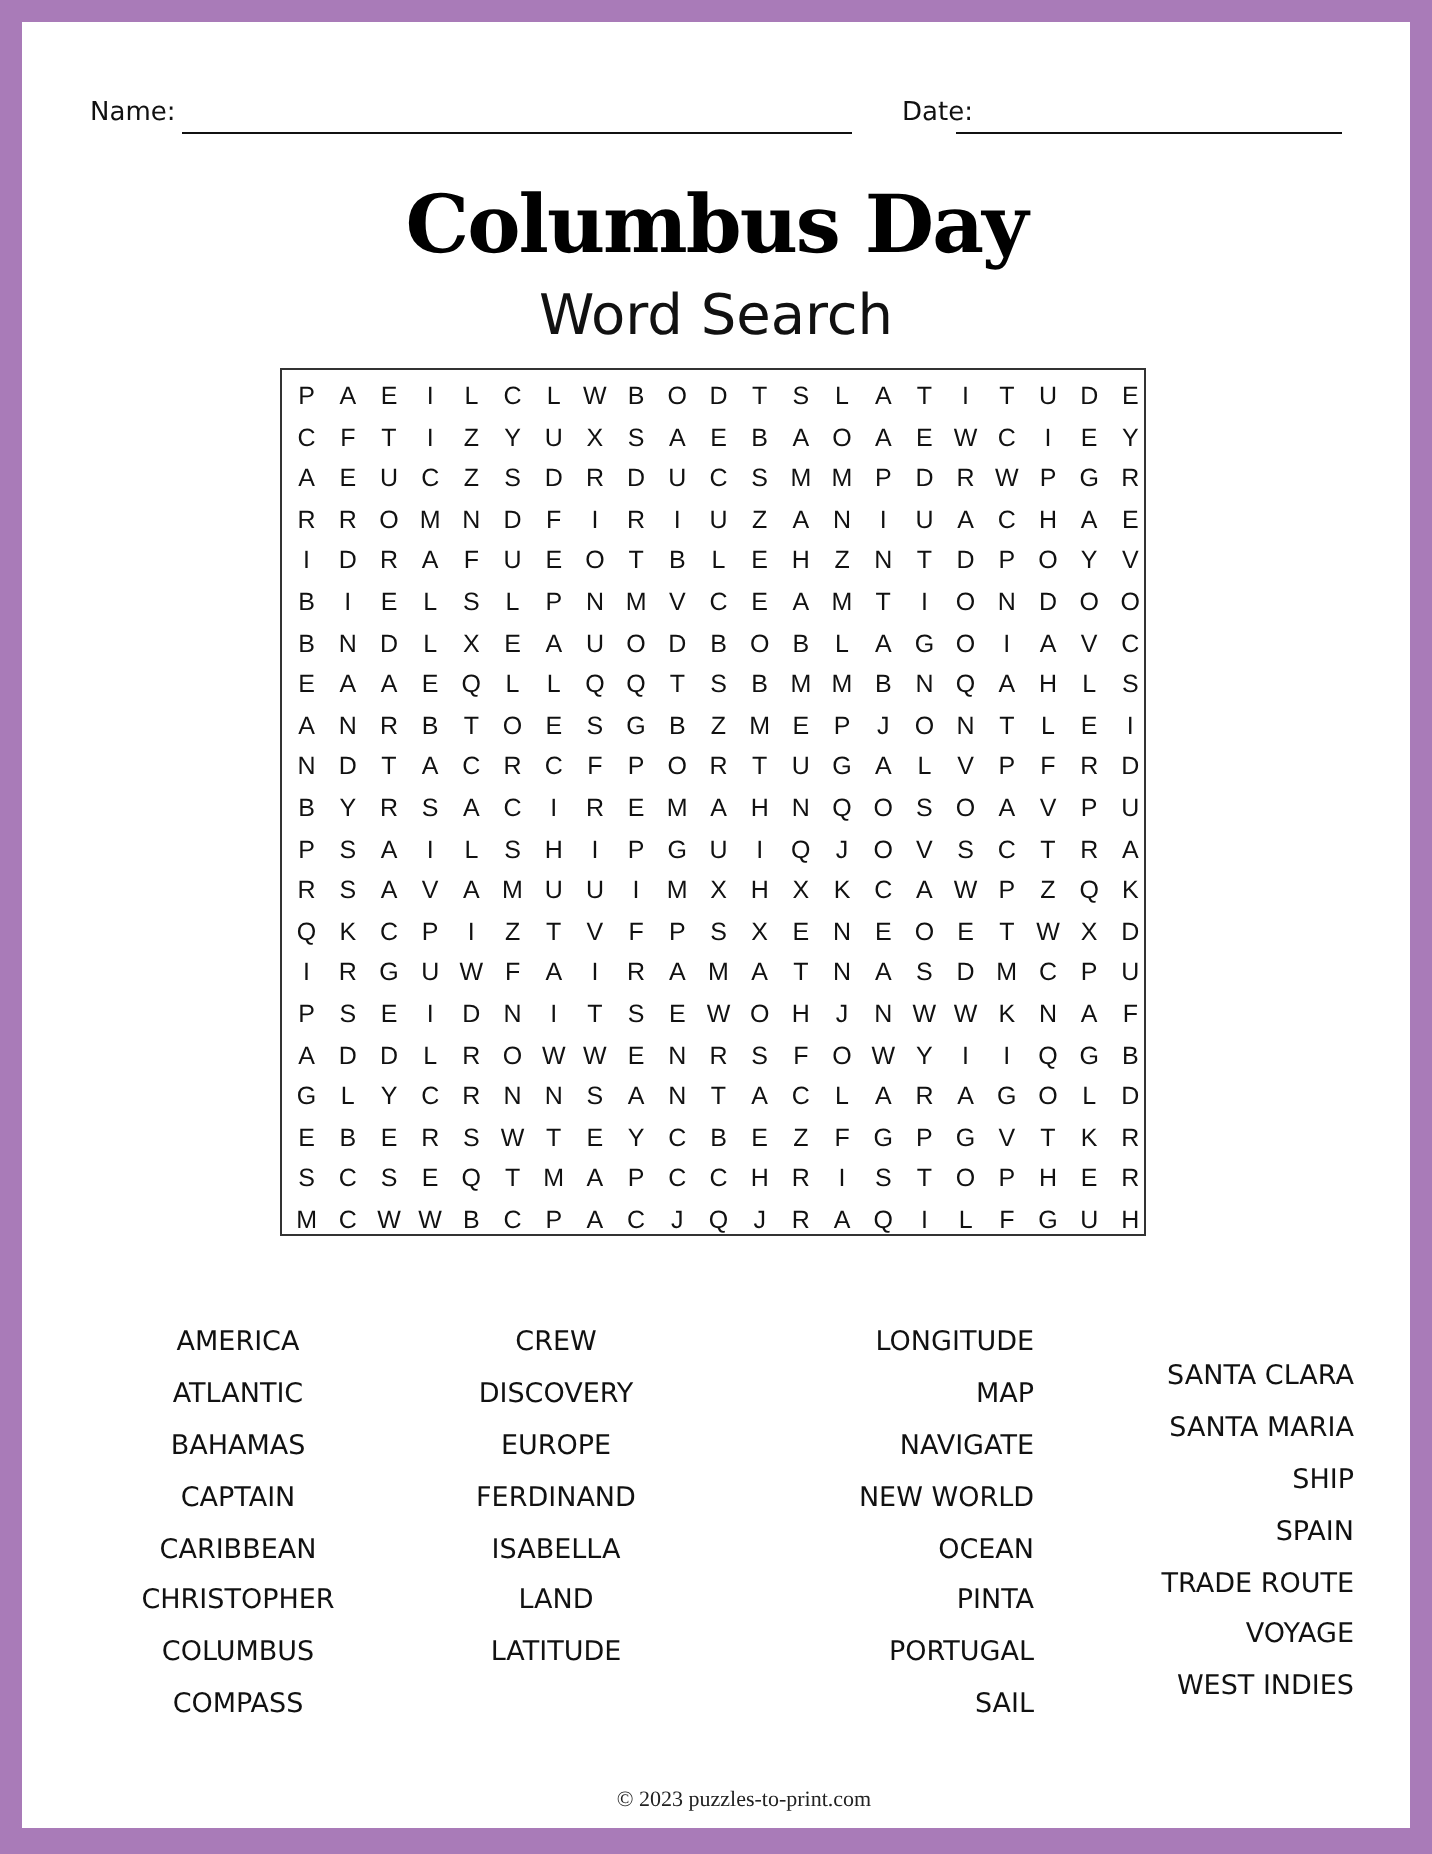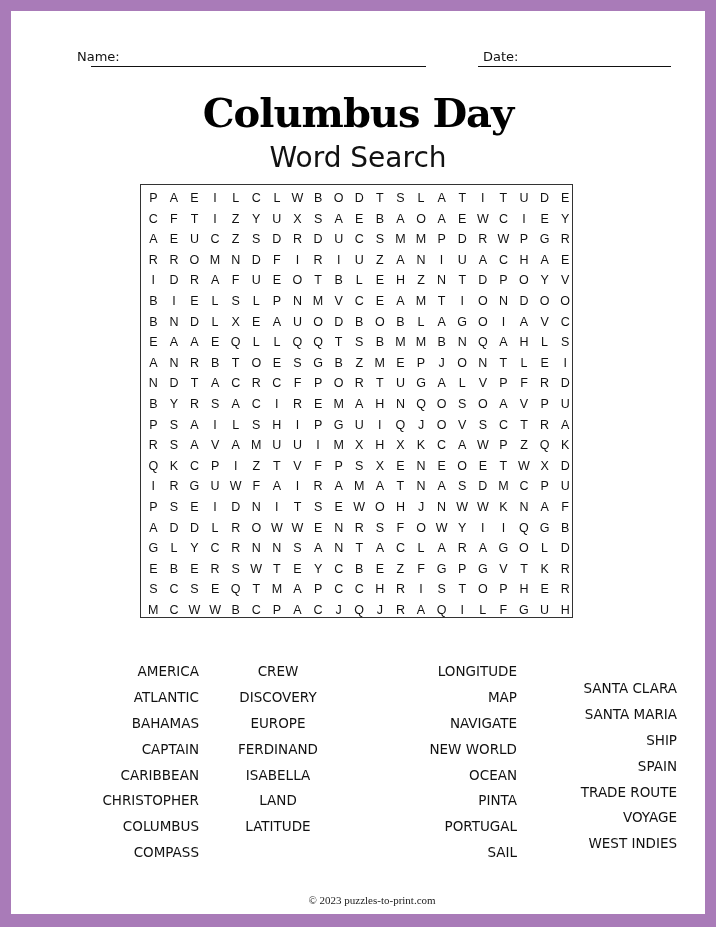--- a/index.html
+++ b/index.html
@@ -1,19 +1,19 @@
 <!DOCTYPE html>
 <html><head>
 <meta charset="utf-8">
 <style>
   html, body { margin:0; padding:0; }
   body { width:716px; height:927px; background:#a97bb8; position:relative; overflow:hidden; }
   .page { position:absolute; left:11px; top:11px; width:694px; height:903px; background:#ffffff; }
   .namedate { position:absolute; top:38px; left:34px; right:34px; height:20px; font-family:"DejaVu Sans", sans-serif; font-size:13px; color:#111; }
-  .nd-label { position:absolute; top:0;margin-left:32px; }
+  .nd-label { position:absolute; top:0; }
   .nd-line { position:absolute; top:16px; height:1px; border-bottom:1.5px solid #111; }
   .title { position:absolute; top:78px; left:0; right:0; text-align:center; font-family:"DejaVu Serif", serif; font-weight:bold; font-size:40px; letter-spacing:-1px; color:#000; }
   .subtitle { position:absolute; top:130px; left:0; right:0; text-align:center; font-family:"DejaVu Sans", sans-serif; font-size:28px; color:#111; }
   .grid { position:absolute; left:129px; top:173px; width:433px; height:434px; border:1.5px solid #333; box-sizing:border-box; }
   .grid-inner { position:absolute; left:2px; top:3px; display:grid; grid-template-columns:repeat(21, 20.6px); grid-auto-rows:20.6px; }
   .cell { font-family:"Liberation Sans", sans-serif; font-size:12.5px; color:#111; text-align:center; line-height:20.6px; }
   .words { position:absolute; top:648px; left:0; right:0; height:220px; font-family:"DejaVu Sans", sans-serif; font-size:13.5px; color:#111; }
   .col { position:absolute; text-align:center; width:160px; }
   .col div { height:25.9px; line-height:25.9px; white-space:nowrap; }
   .footer { position:absolute; bottom:8px; left:0; right:0; text-align:center; font-family:"Liberation Serif", serif; font-size:11px; color:#222;margin-left:28px; }
@@ -472,21 +472,21 @@
         <span class="cell">I</span>
         <span class="cell">L</span>
         <span class="cell">F</span>
         <span class="cell">G</span>
         <span class="cell">U</span>
         <span class="cell">H</span>
       </div>
   </div>
 
   <div class="words">
-    <div class="col" id="col0" style="left:28px; top:0;text-align:right;">
+    <div class="col" id="col0" style="left:28px; top:0;">
         <div>AMERICA</div>
         <div>ATLANTIC</div>
         <div>BAHAMAS</div>
         <div>CAPTAIN</div>
         <div>CARIBBEAN</div>
         <div>CHRISTOPHER</div>
         <div>COLUMBUS</div>
         <div>COMPASS</div>
       </div>
     <div class="col" id="col1" style="left:187px; top:0;">

